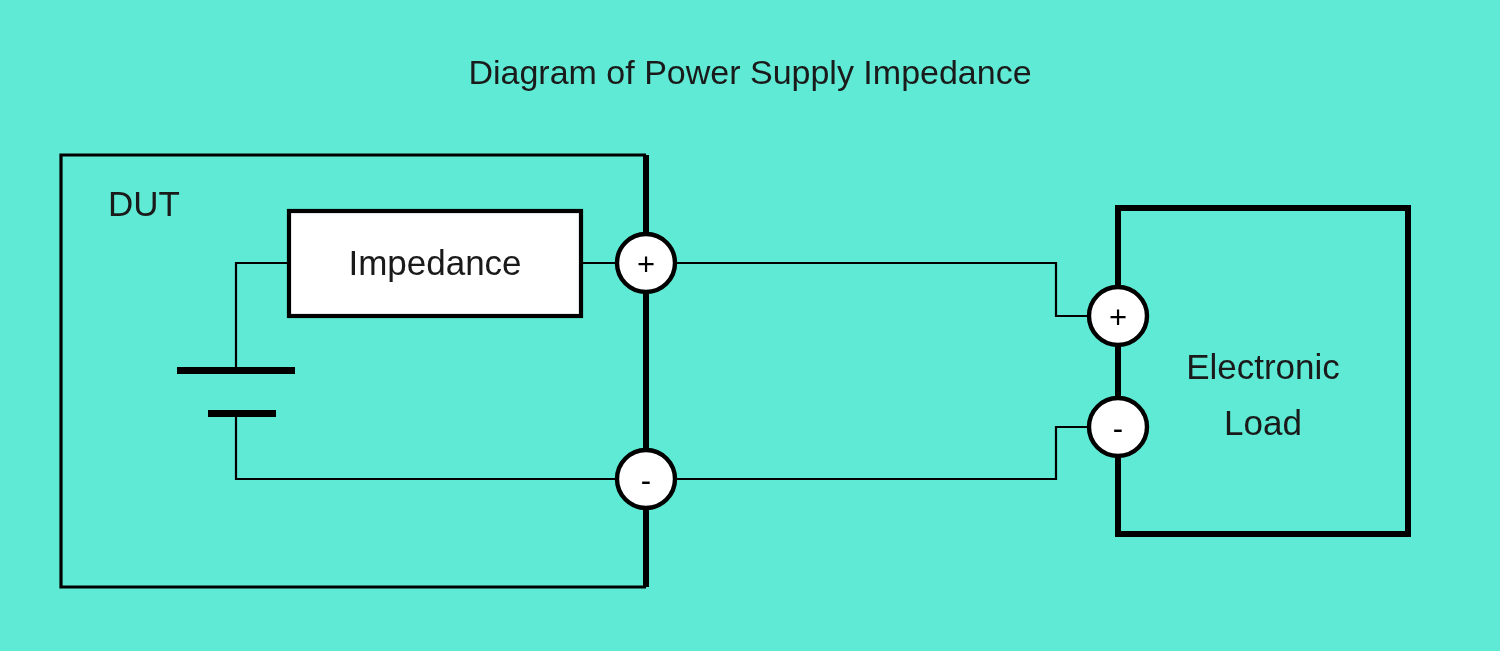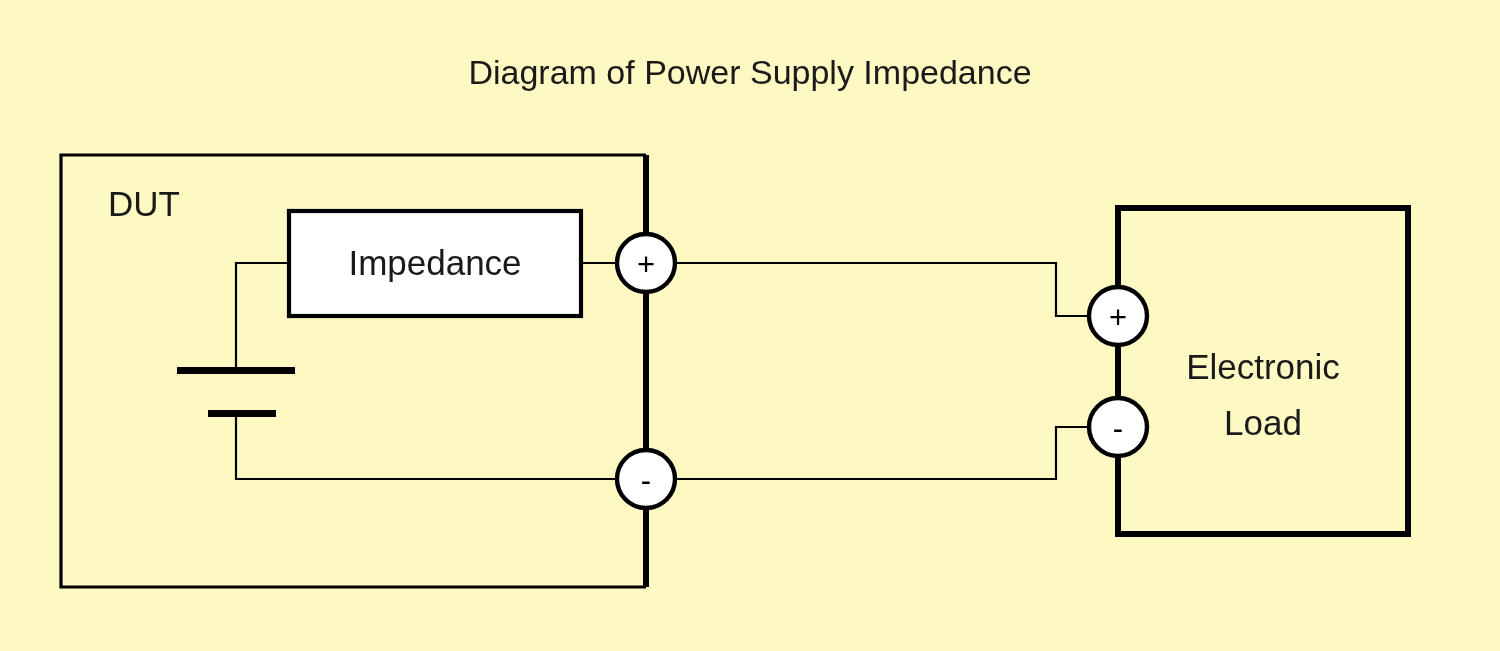--- a/index.html
+++ b/index.html
@@ -9,21 +9,21 @@
     background: #ffffff;
   }
   body {
     font-family: "Liberation Sans", sans-serif;
     color: #000000;
   }
   #canvas {
     position: relative;
     width: 1500px;
     height: 651px;
-    background: #fef9c3;
+    background: #5eead4;
     overflow: hidden;
   }
   #diagram-svg {
     position: absolute;
     left: 0;
     top: 0;
     width: 1500px;
     height: 651px;
   }
   .diagram-title {

